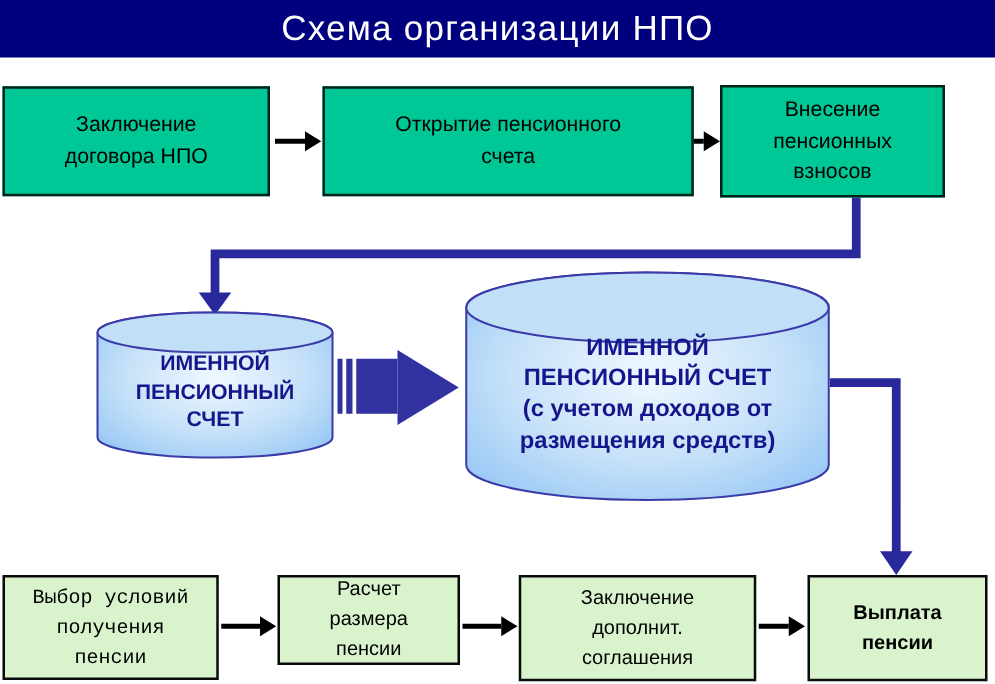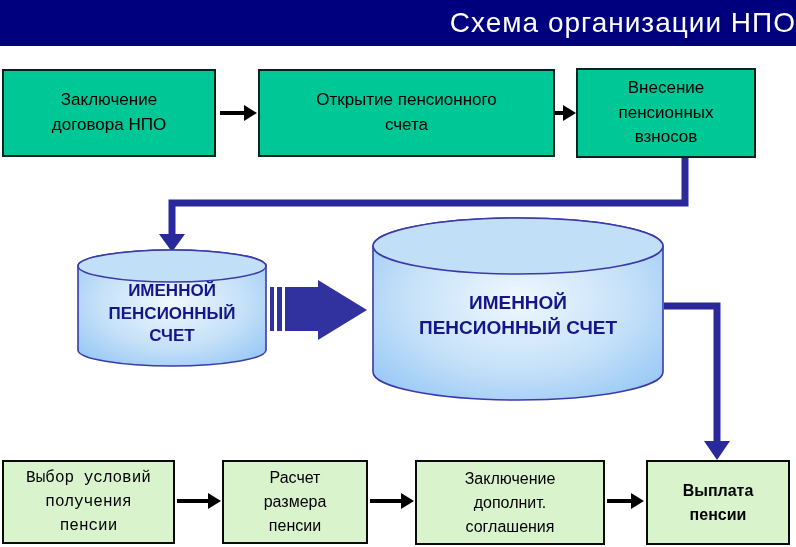--- a/index.html
+++ b/index.html
@@ -2,21 +2,21 @@
 <html><head>
 <meta charset="utf-8">
 <style>
   html,body{margin:0;padding:0;background:#fff;}
   .stage{
     position:relative;width:796px;height:547px;background:#ffffff;
     font-family:"Liberation Sans",sans-serif;overflow:hidden;
   }
   .header{
     position:absolute;left:0;top:0;width:796px;height:46px;background:#00007F;
-    display:flex;align-items:center;justify-content:flex-end;
+    display:flex;align-items:center;justify-content:center;
   }
   .header .title{
     color:#ffffff;font-size:28px;letter-spacing:1px;white-space:nowrap;
   }
   .box{
     position:absolute;display:flex;align-items:center;justify-content:center;
     text-align:center;white-space:pre-line;color:#000;box-sizing:border-box;
   }
   .green{
     background:#00C796;border:2px solid #00241a;font-size:17px;line-height:1.45;
@@ -108,26 +108,28 @@
   <div class="box green" style="left:576px;top:68px;width:180px;height:90px;">Внесение
 пенсионных
 взносов</div>
 
   <div class="cyl-text small" style="left:88px;top:270px;width:168px;height:88px;">ИМЕННОЙ
 ПЕНСИОННЫЙ
 СЧЕТ</div>
   <div class="cyl-text large" style="left:385px;top:255px;width:266px;height:122px;">
     <span>ИМЕННОЙ
 ПЕНСИОННЫЙ СЧЕТ</span>
+    <span>(с учетом доходов от
+размещения средств)</span>
   </div>
 
   <div class="box lightgreen" style="left:2px;top:460px;width:173px;height:84px;font-family:Liberation Mono, monospace;">Выбор условий
 получения
 пенсии</div>
-  <div class="box lightgreen" style="left:222px;top:460px;width:146px;height:84px;">Расчет
+  <div class="box lightgreen" style="left:222px;top:460px;width:146px;height:72px;">Расчет
 размера
 пенсии</div>
   <div class="box lightgreen" style="left:415px;top:460px;width:190px;height:85px;">Заключение
 дополнит.
 соглашения</div>
   <div class="box lightgreen" style="left:646px;top:460px;width:144px;height:85px;font-weight:bold;">Выплата
 пенсии</div>
 
 </div>
 

